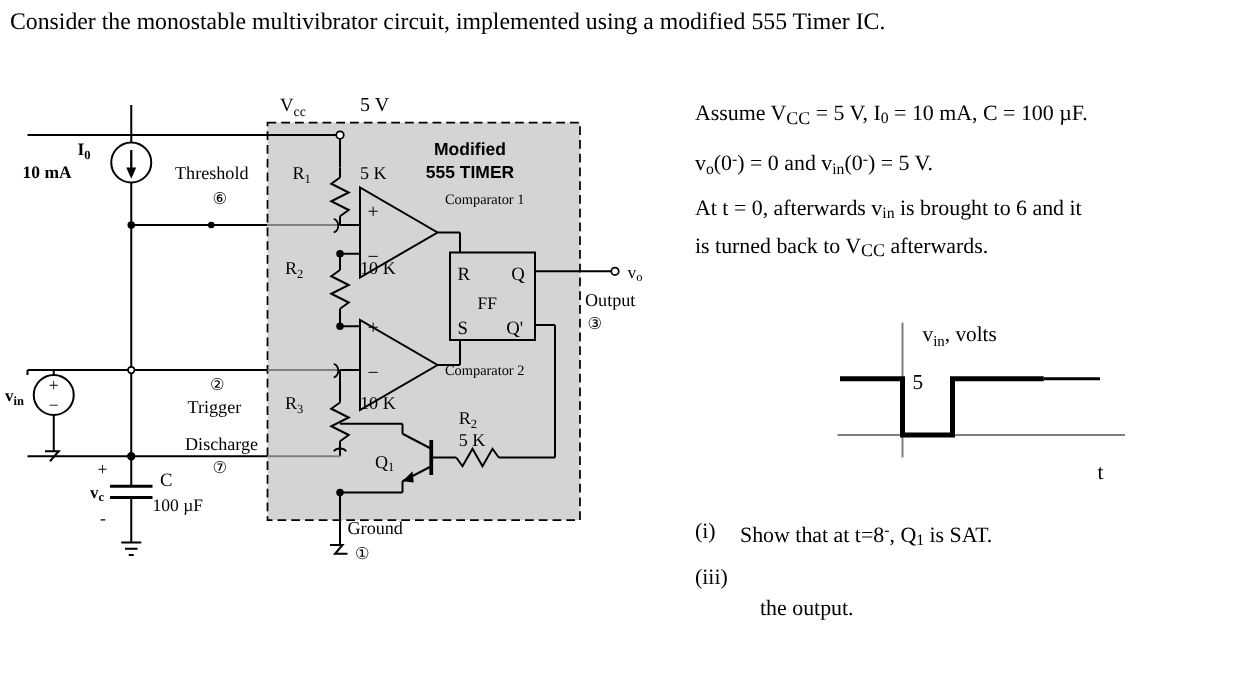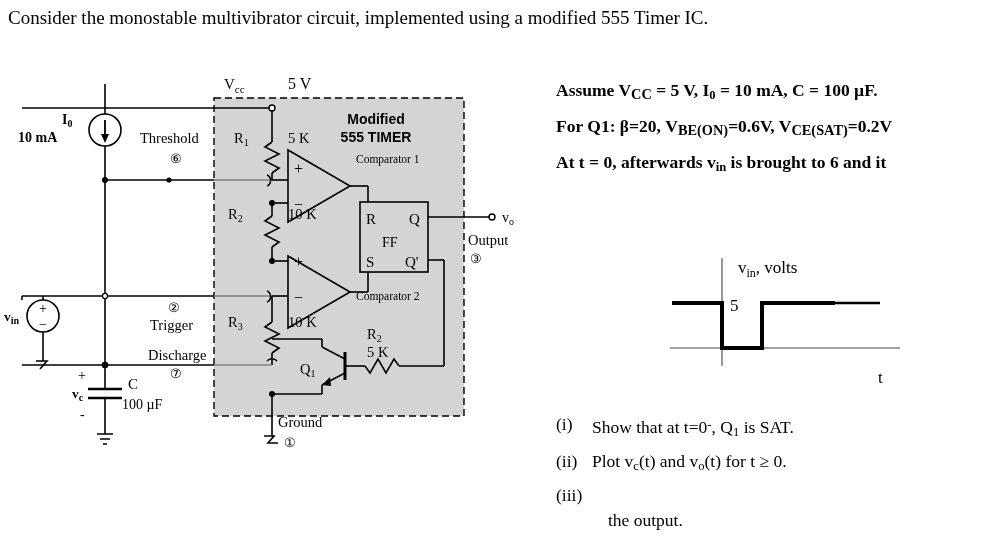--- a/index.html
+++ b/index.html
@@ -31,21 +31,20 @@
   .prompt-line { white-space: pre; }
 
   
   .assume-block {
     position: absolute;
     left: 556px;
     top: 78px;
     width: 432px;
     font-size: 17.5px;
     line-height: 25.5px;
-    font-weight: bold;
   }
   .assume-para { margin-bottom: 6px; }
 
   .questions-block {
     position: absolute;
     left: 556px;
     top: 412px;
     width: 436px;
     font-size: 17.5px;
     line-height: 25px;
@@ -253,24 +252,27 @@
 
     <text x="376" y="60" font-size="14" class="bold-lbl" text-anchor="middle">Modified</text>
     <text x="376" y="78" font-size="14" class="bold-lbl" text-anchor="middle">555 TIMER</text>
   </svg>
 
   <div class="assume-block">
     <div class="assume-para">
       <span>Assume V</span><sub class="sc">CC</sub><span> = 5 V, I</span><sub>0</sub><span> = 10 mA, C = 100 µF.</span>
     </div>
     <div class="assume-para">
-      <span>For Q1: β=20, V</span><sub class="sc">BE(ON)</sub><span>=0.6V, V</span><sub class="sc">CE(SAT)</sub><span>=0.2V</span>
+      <span>v</span><sub>o</sub><span>(0</span><sup>-</sup><span>) = 0 and v</span><sub>in</sub><span>(0</span><sup>-</sup><span>) = 5 V.</span>
     </div>
     <div>
       <span>At t = 0, afterwards v</span><sub>in</sub><span> is brought to 6 and it</span>
+    </div>
+    <div>
+      <span>is turned back to V</span><sub class="sc">CC</sub><span> afterwards.</span>
     </div>
   </div>
 
   <svg class="layer" width="280" height="160" style="left:650px; top:248px;">
 
     <line x1="72" y1="10" x2="72" y2="118" stroke="#808080" stroke-width="1.6"></line>
     <line x1="20" y1="100" x2="250" y2="100" stroke="#808080" stroke-width="1.6"></line>
 
     <polyline points="22,55 72,55 72,100 112,100 112,55 185,55" fill="none" stroke="#000" stroke-width="4"></polyline>
     <polyline points="185,55 230,55" fill="none" stroke="#000" stroke-width="2.4"></polyline>
@@ -278,25 +280,21 @@
     <text x="88" y="25" font-size="17">
       <tspan>v</tspan><tspan dy="4" font-size="12">in</tspan><tspan dy="-4">, volts</tspan>
     </text>
     <text x="80" y="63" font-size="17">5</text>
     <text x="228" y="135" font-size="17">t</text>
   </svg>
 
   <div class="questions-block">
     <div class="q-row">
       <span class="q-marker">(i)</span>
-      <span class="q-text"><span>Show that at t=0</span><sup>-</sup><span>, Q</span><sub>1</sub><span> is SAT.</span></span>
-    </div>
-    <div class="q-row">
-      <span class="q-marker">(ii)</span>
-      <span class="q-text"><span>Plot v</span><sub>c</sub><span>(t) and v</span><sub>o</sub><span>(t) for t ≥ 0.</span></span>
+      <span class="q-text"><span>Show that at t=8</span><sup>-</sup><span>, Q</span><sub>1</sub><span> is SAT.</span></span>
     </div>
     <div class="q-row">
       <span class="q-marker">(iii)</span>
       <span class="q-text">
         <br>
         <span style="display:inline-block; margin-left:16px;text-align:right;">the output.</span>
       </span>
     </div>
   </div>
 

